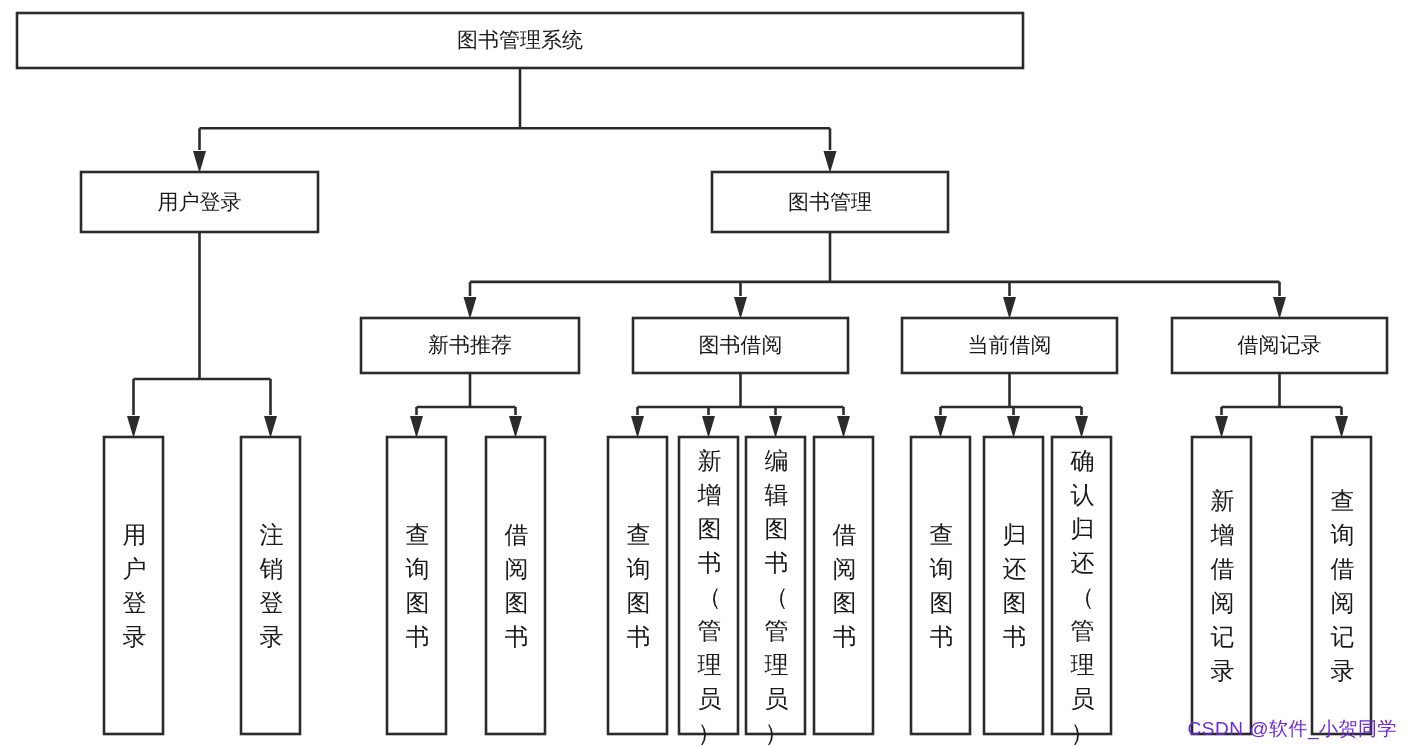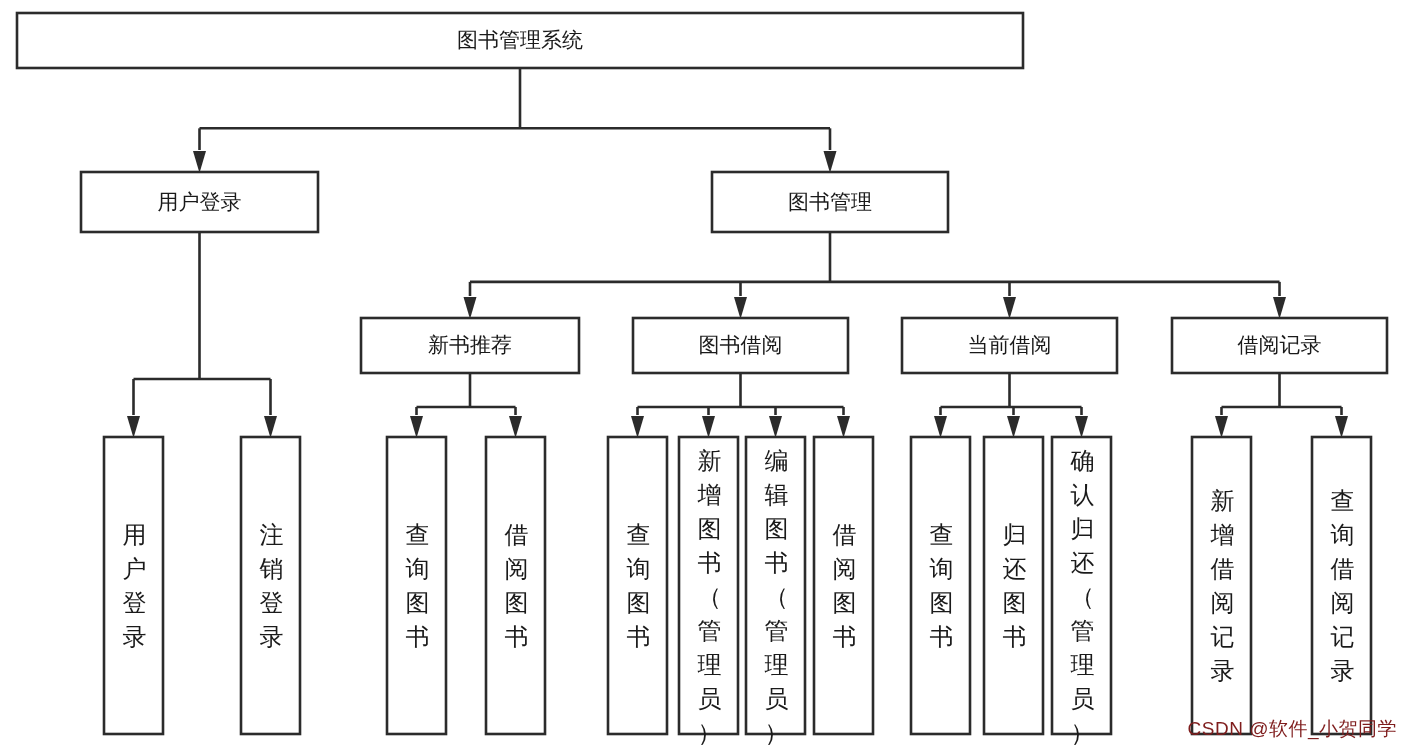--- a/index.html
+++ b/index.html
@@ -17,21 +17,21 @@
     font-size:21px;fill:#1a1a1a;dominant-baseline:middle;text-anchor:middle;
   }
   .vert-label{
     font-family:"Liberation Sans","DejaVu Sans",sans-serif;
     font-size:24px;fill:#1a1a1a;text-anchor:middle;
   }
   .vert-label tspan{dominant-baseline:middle;}
   .watermark{
     position:absolute;right:8px;bottom:5px;
     font-family:"Liberation Sans","DejaVu Sans",sans-serif;
-    font-size:19px;color:#7f1d1d;white-space:nowrap;
+    font-size:19px;color:#6d28d9;white-space:nowrap;
     letter-spacing:0.5px;pointer-events:none;
   }
 </style>
 </head>
 <body>
 
 <svg id="diagram" viewBox="0 0 1405 747" xmlns="http://www.w3.org/2000/svg">
   <g id="edge-layer">
       <g>
         <path d="M 520 68 L 520 128.32" class="edge"></path>

